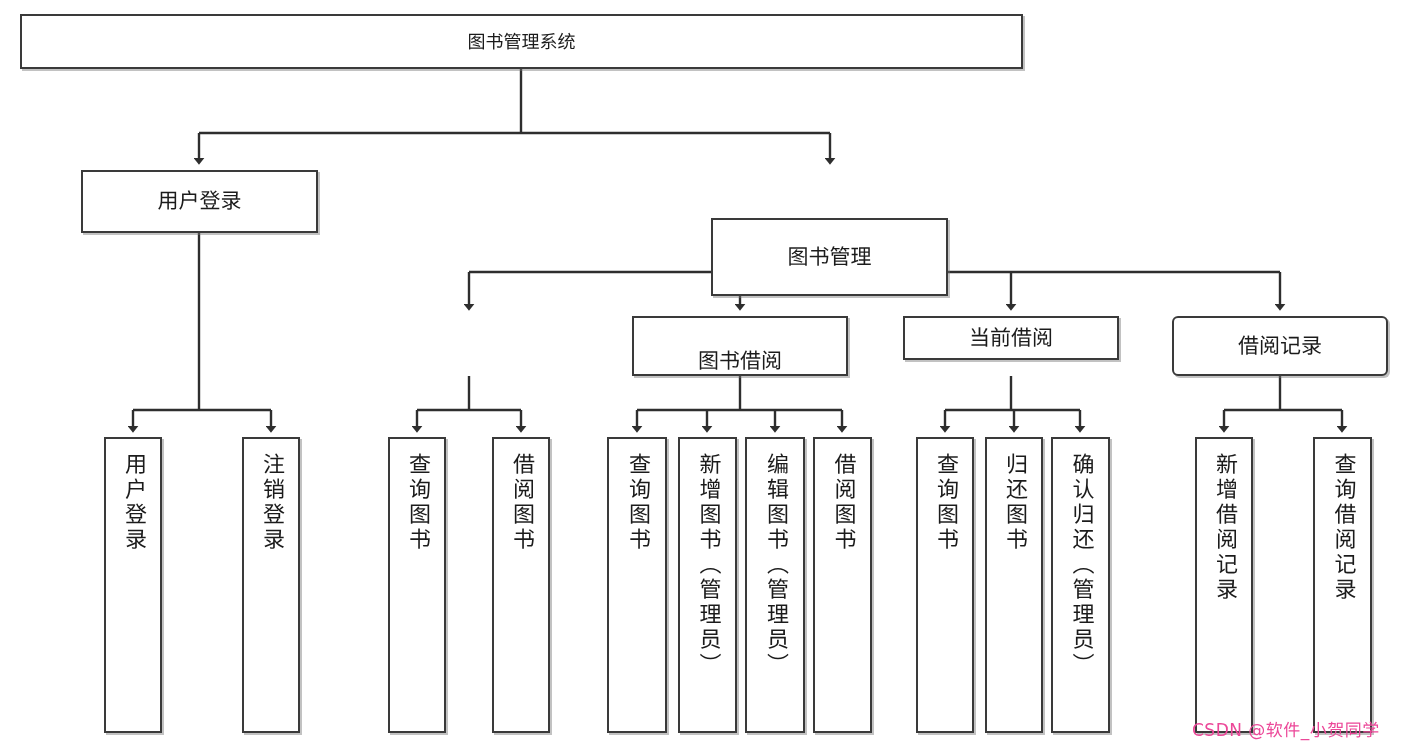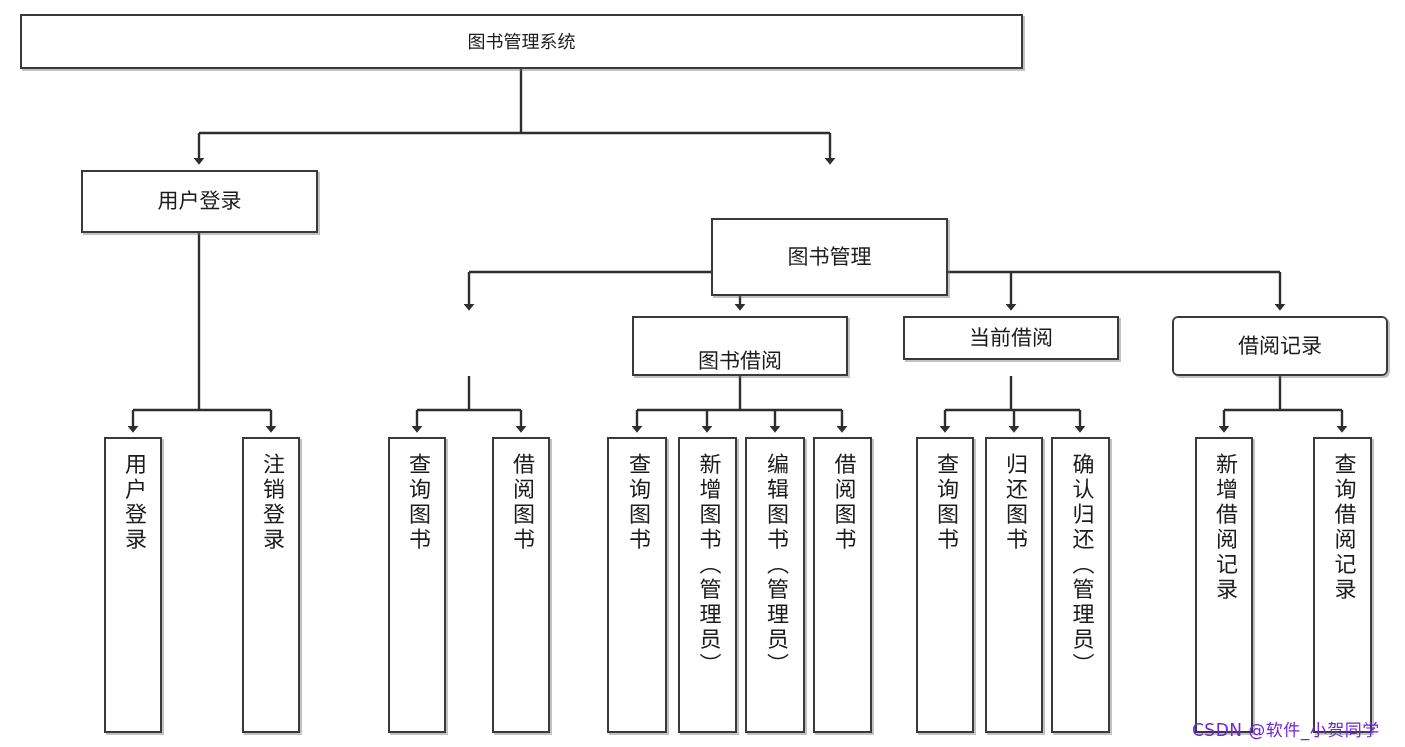--- a/index.html
+++ b/index.html
@@ -63,21 +63,21 @@
     text-orientation: upright;
     font-size: 22px;
     letter-spacing: 3px;
     line-height: 1;
   }
   #watermark {
     position: absolute;
     left: 1192px;
     top: 716px;
     font-size: 17px;
-    color: #6d28d9;
+    color: #ec4899;
     letter-spacing: 0.5px;
     white-space: nowrap;
     user-select: none;
   }
 </style>
 </head>
 <body>
 
 <div id="diagram-root">
 

